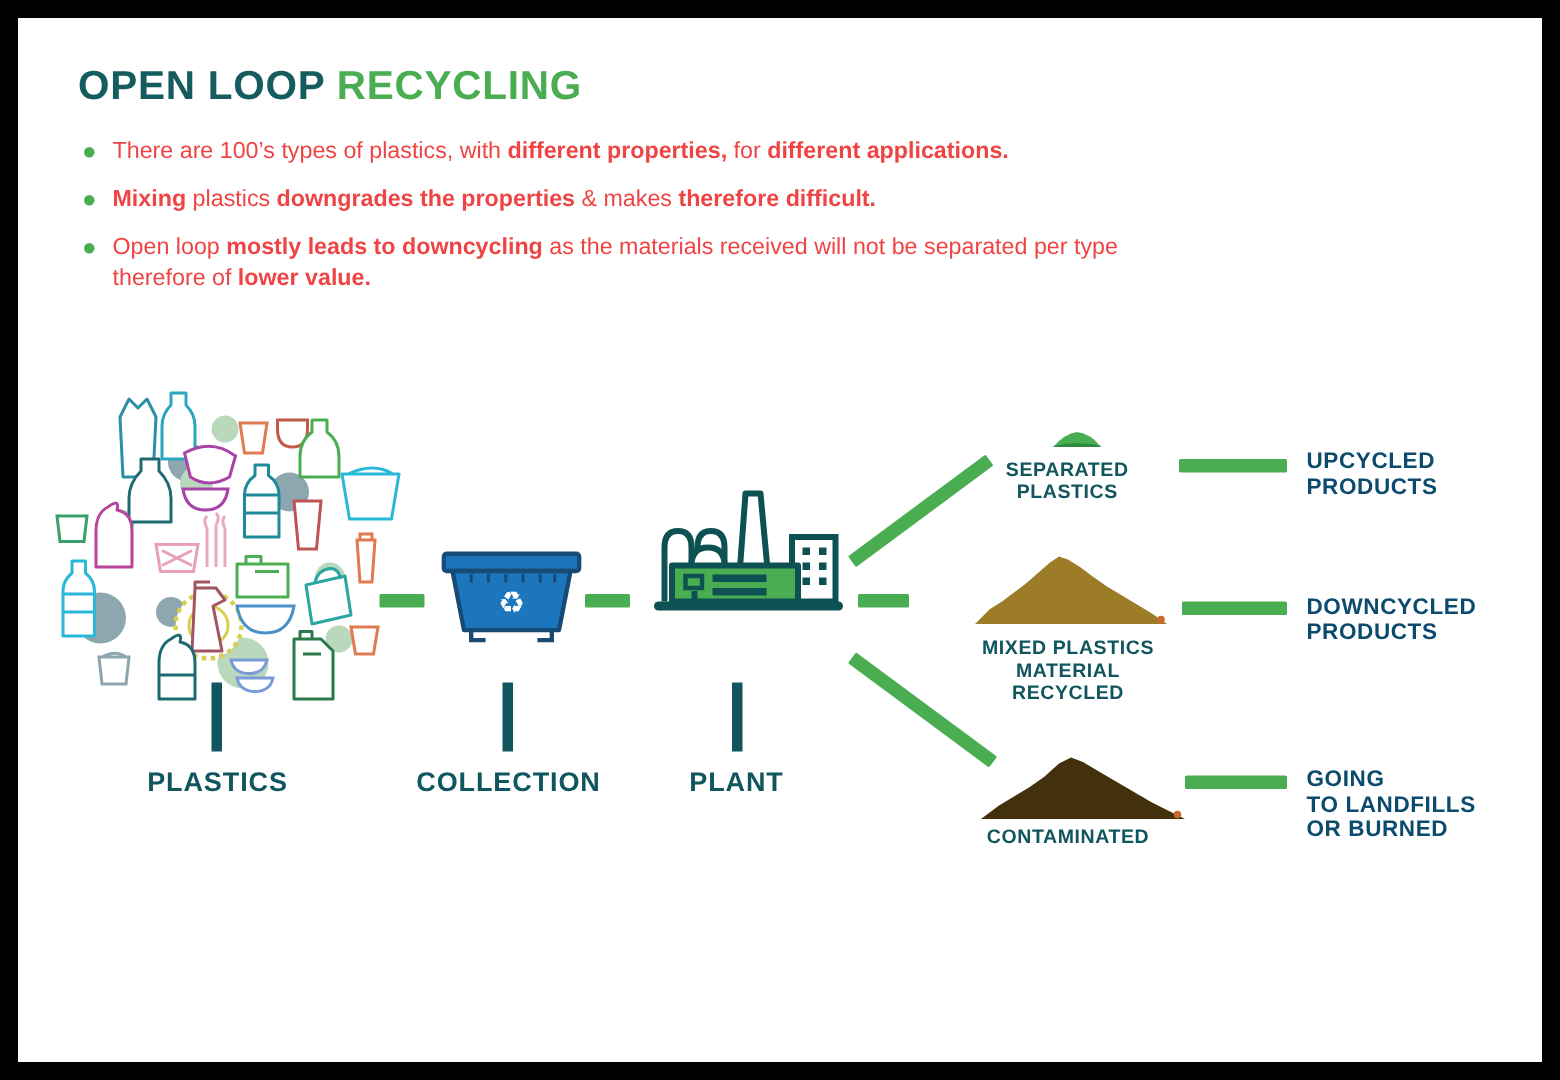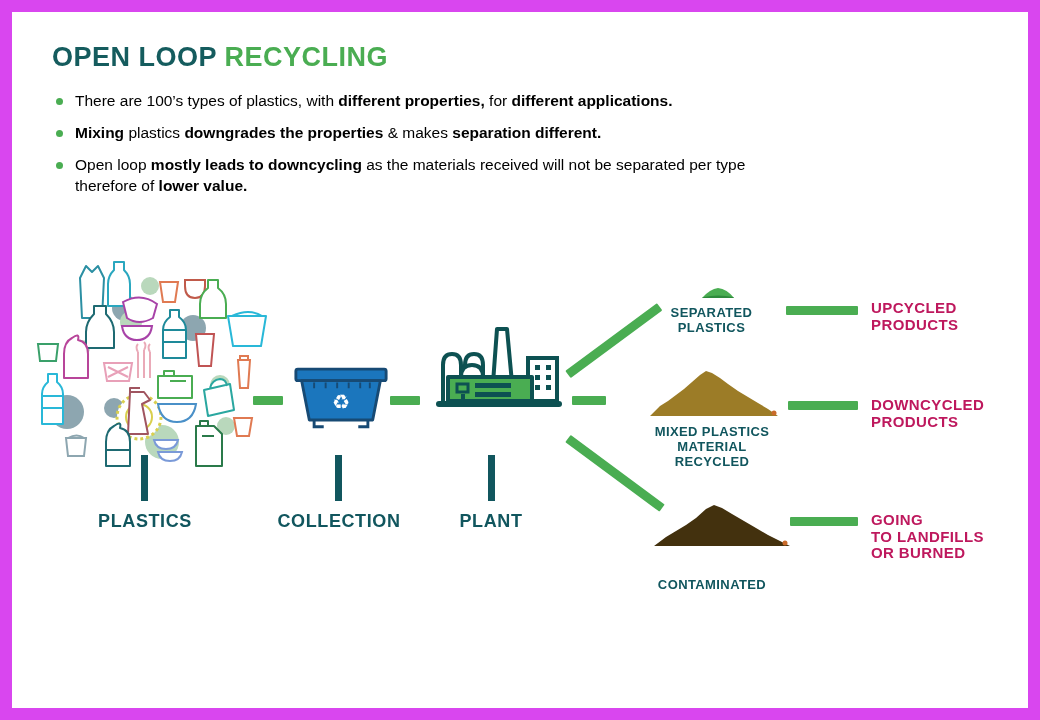--- a/index.html
+++ b/index.html
@@ -1,72 +1,72 @@
 <!DOCTYPE html>
 <html><head>
 <meta charset="utf-8">
 <style>
   html,body{margin:0;padding:0;background:#ffffff;}
   .page{
     position:relative;
     width:1040px;height:720px;
     box-sizing:border-box;
-    border:12px solid #d946ef;
+    border:12px solid #000000;
     background:#ffffff;
     font-family:"Liberation Sans", sans-serif;
     overflow:hidden;
   }
   .abs{position:absolute;}
 
   
   .title{left:40px;top:30px;font-size:27px;font-weight:800;letter-spacing:.5px;white-space:nowrap;}
   .title .t-dark{color:#155c5e;}
   .title .t-green{color:#4aad52;}
 
   
   .bullets{left:42px;top:78px;width:712px;}
   .bullet-row{display:flex;align-items:flex-start;margin-bottom:11px;}
   .dot{flex:0 0 auto;width:7px;height:7px;border-radius:50%;background:#4aad52;margin:8px 12px 0 2px;}
-  .bullet-text{margin:0;font-size:15.5px;line-height:21px;color:#000000;}
+  .bullet-text{margin:0;font-size:15.5px;line-height:21px;color:#ef4444;}
   .bullet-text .b{font-weight:bold;}
 
   
   .dash{background:#4aad52;height:9px;border-radius:1px;}
   .diag{background:#4aad52;height:9px;border-radius:1px;transform-origin:0 50%;}
 
   
   .tick{width:7px;height:46px;background:#11565e;}
   .stage-label{font-size:18px;font-weight:800;color:#11565e;letter-spacing:.6px;text-align:center;line-height:21px;}
 
   
   .pile-label{font-size:13px;font-weight:800;color:#11565e;letter-spacing:.4px;text-align:center;line-height:15px;}
 
   
-  .out-label{font-size:15px;font-weight:800;color:#be185d;letter-spacing:.4px;text-align:left;line-height:16.5px;}
+  .out-label{font-size:15px;font-weight:800;color:#0c4a6e;letter-spacing:.4px;text-align:left;line-height:16.5px;}
 
   .line{display:block;}
   svg{display:block;}
 </style>
 </head>
 <body>
 
 <div class="page">
 
   <div class="abs title">
     <span class="t-dark">OPEN LOOP</span><span> </span><span class="t-green">RECYCLING</span>
   </div>
 
   <div class="abs bullets">
     <div class="bullet-row">
       <span class="dot"></span>
       <p class="bullet-text"><span>There are 100’s types of plastics, with </span><span class="b">different properties,</span><span> for </span><span class="b">different applications.</span></p>
     </div>
     <div class="bullet-row">
       <span class="dot"></span>
-      <p class="bullet-text"><span class="b">Mixing</span><span> plastics </span><span class="b">downgrades the properties</span><span> &amp; makes </span><span class="b">separation different.</span></p>
+      <p class="bullet-text"><span class="b">Mixing</span><span> plastics </span><span class="b">downgrades the properties</span><span> &amp; makes </span><span class="b">therefore difficult.</span></p>
     </div>
     <div class="bullet-row">
       <span class="dot"></span>
       <p class="bullet-text"><span>Open loop </span><span class="b">mostly leads to downcycling</span><span> as the materials received will not be separated per type therefore of </span><span class="b">lower value.</span></p>
     </div>
   </div>
 
   <svg class="abs" style="left:18px;top:238px;" width="240" height="230" viewBox="0 0 240 230">
 
     <circle cx="95" cy="58" r="13" fill="#8da6b0"></circle>
@@ -191,21 +191,21 @@
   <div class="abs pile-label" style="left:600px;top:412px;width:200px;">
     <span class="line">MIXED PLASTICS</span>
     <span class="line">MATERIAL</span>
     <span class="line">RECYCLED</span>
   </div>
 
   <svg class="abs" style="left:640px;top:488px;" width="140" height="48" viewBox="0 0 140 48">
     <path d="M2,46 L14,37 L24,31 L34,25 L44,18 L54,9 L62,5 L70,8 L80,14 L92,21 L104,28 L116,35 L128,41 L138,46 Z" fill="#43310e"></path>
     <circle cx="133" cy="43" r="2.5" fill="#c96a2a"></circle>
   </svg>
-  <div class="abs pile-label" style="left:600px;top:565px;width:200px;">
+  <div class="abs pile-label" style="left:600px;top:538px;width:200px;">
     <span class="line">CONTAMINATED</span>
   </div>
 
   <div class="abs dash" style="left:774px;top:294px;width:72px;"></div>
   <div class="abs dash" style="left:776px;top:389px;width:70px;"></div>
   <div class="abs dash" style="left:778px;top:505px;width:68px;"></div>
 
   <div class="abs out-label" style="left:859px;top:288px;width:160px;">
     <span class="line">UPCYCLED</span>
     <span class="line">PRODUCTS</span>

